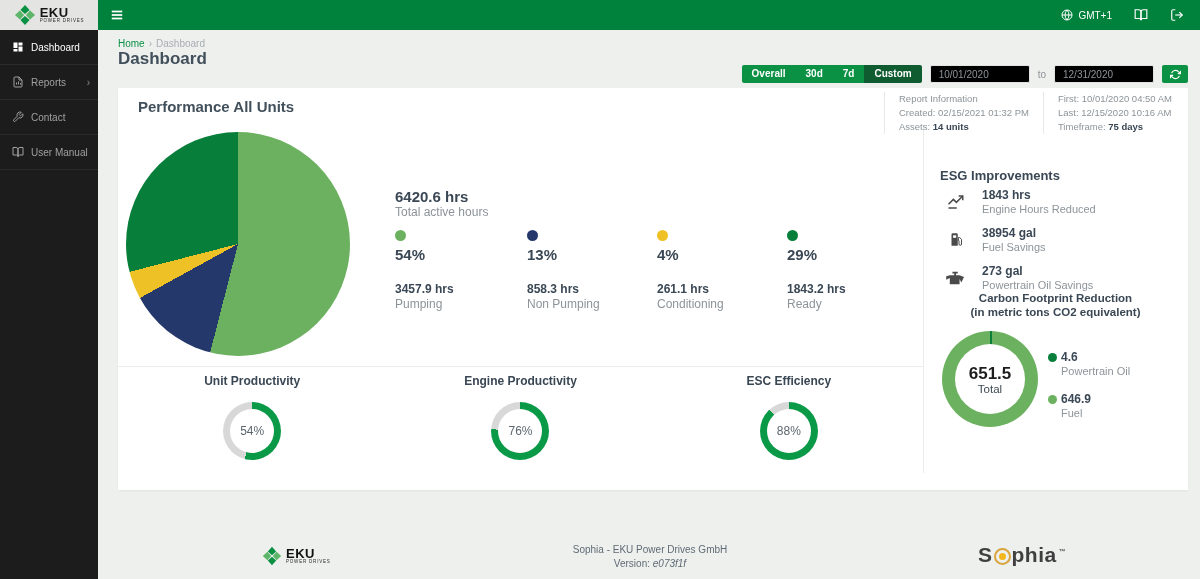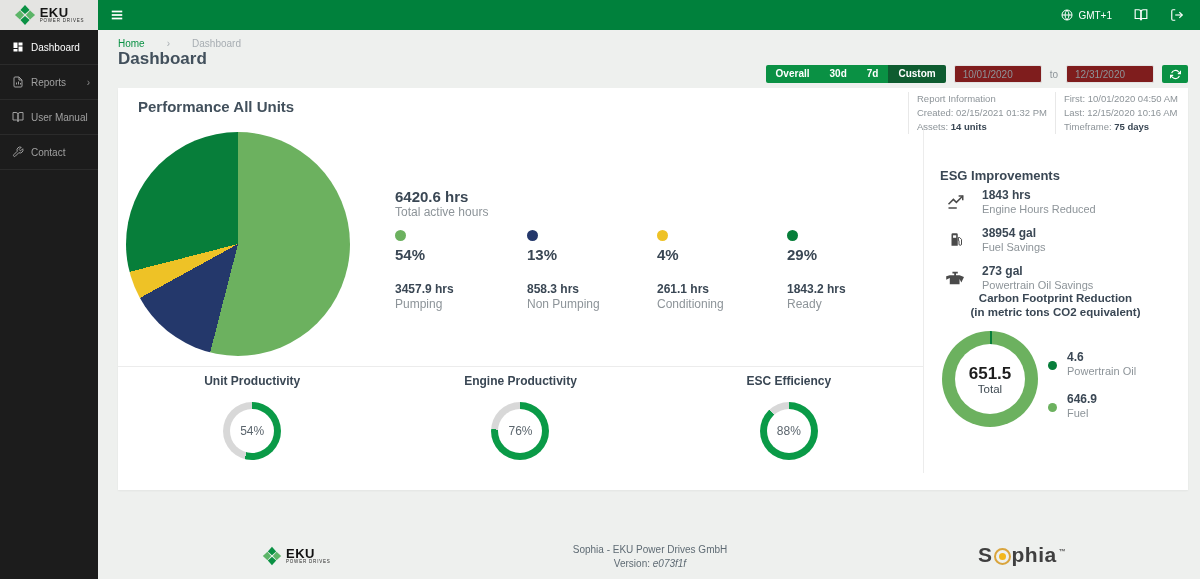--- a/index.html
+++ b/index.html
@@ -18,29 +18,29 @@
 
   
   .sidebar { position:absolute; left:0; top:30px; width:98px; height:549px; background:#1c1c1c; }
   .side-item { height:35px; display:flex; align-items:center; padding:0 8px 0 12px; border-bottom:1px solid #2b2b2b; color:#a0a0a0; font-size:10px; cursor:pointer; gap:7px; }
   .side-item.active { color:#ffffff; }
   .side-item .chev { margin-left:auto; font-size:10px; color:#8a8a8a; }
   .side-item svg { flex:none; }
 
   
   .content { position:absolute; left:98px; top:30px; width:1102px; height:549px; }
-  .breadcrumb { position:absolute; left:20px; top:8px; font-size:10px; color:#a7adb2; display:flex; gap:22px; }
+  .breadcrumb { position:absolute; left:20px; top:8px; font-size:10px; color:#a7adb2; display:flex; gap:4px; }
   .breadcrumb .bc-home { color:#0a9144; cursor:pointer; }
   .page-title { position:absolute; left:20px; top:19px; font-size:17px; font-weight:bold; color:#42505c; }
 
   .filter-row { position:absolute; right:12px; top:35px; height:18px; display:flex; align-items:center; gap:8px; }
   .btn-group { display:flex; border-radius:2px; overflow:hidden; }
   .range-btn { background:#0a9144; color:#fff; font-size:10px; font-weight:bold; line-height:18px; padding:0 10px; cursor:pointer; border:none; font-family:inherit; }
   .range-btn.selected { background:#0e5c30; }
-  .date-input { width:88px; height:18px; background:#7f1d1d; border:1px solid #e2e2e2; border-radius:2px; font-size:10px; color:#8d9499; padding:0 8px; font-family:inherit; }
+  .date-input { width:100px; height:18px; background:#000000; border:1px solid #e2e2e2; border-radius:2px; font-size:10px; color:#8d9499; padding:0 8px; font-family:inherit; }
   .to-label { font-size:10px; color:#8d9499; }
   .refresh-btn { width:26px; height:18px; background:#0a9144; border:none; border-radius:2px; color:#fff; display:flex; align-items:center; justify-content:center; cursor:pointer; }
 
   
   .card { position:absolute; left:20px; top:58px; width:1070px; height:402px; background:#ffffff; box-shadow:0 1px 2px rgba(0,0,0,.05); }
   .perf-title { position:absolute; left:20px; top:10px; font-size:15px; font-weight:600; color:#42505c; }
 
   .pie { position:absolute; left:8px; top:44px; width:224px; height:224px; border-radius:50%; }
 
   .total-stats { position:absolute; left:277px; top:100px; }
@@ -58,39 +58,39 @@
   .gauges-row { position:absolute; left:0; top:286px; width:805px; display:flex; }
   .gauge-col { flex:1; display:flex; flex-direction:column; align-items:center; }
   .gauge-label { font-size:12px; font-weight:bold; color:#3a4754; }
   .gauge { width:58px; height:58px; border-radius:50%; margin-top:14px; display:flex; align-items:center; justify-content:center; }
   .gauge-inner { width:44px; height:44px; border-radius:50%; background:#fff; display:flex; align-items:center; justify-content:center; font-size:12px; color:#5c666e; }
 
   .v-divider { position:absolute; left:805px; top:37px; width:1px; height:348px; background:#ececec; }
 
   
   .report-info { position:absolute; right:2px; top:4px; display:flex; font-size:9.5px; line-height:14px; color:#8d9499; }
-  .ri-col { padding:0 8px; border-left:1px solid #e8e8e8; }
+  .ri-col { padding:0 14px; border-left:1px solid #e8e8e8; }
   .ri-col b { color:#3a4754; }
 
   
   .esg-title { position:absolute; left:822px; top:80px; font-size:13px; font-weight:600; color:#3a4754; }
   .esg-list { position:absolute; left:826px; top:100px; display:flex; flex-direction:column; gap:11px; }
   .esg-item { display:flex; align-items:center; gap:14px; }
   .esg-item .ico { width:24px; display:flex; justify-content:center; color:#4a4a4a; }
   .esg-item .val { font-size:12px; font-weight:bold; color:#3a4754; }
   .esg-item .lab { font-size:11px; color:#8d9499; margin-top:1px; }
 
   
   .carbon-title { position:absolute; left:805px; top:203px; width:265px; text-align:center; font-size:11.5px; font-weight:600; color:#3a4754; line-height:14px; }
   .donut { position:absolute; left:824px; top:243px; width:96px; height:96px; border-radius:50%; display:flex; align-items:center; justify-content:center; }
   .donut-inner { width:70px; height:70px; border-radius:50%; background:#fff; display:flex; flex-direction:column; align-items:center; justify-content:center; }
   .donut-inner .dv { font-size:17px; font-weight:bold; color:#1d1d1d; }
   .donut-inner .dl { font-size:11.5px; color:#3f4a52; margin-top:-1px; }
   .donut-legend { position:absolute; left:930px; top:262px; display:flex; flex-direction:column; gap:15px; }
-  .dleg-item { display:flex; gap:10px;align-items:center; }
+  .dleg-item { display:flex; gap:4px; }
   .dleg-item .dot { width:9px; height:9px; margin-top:3px; }
   .dleg-item .val { font-size:12px; font-weight:bold; color:#3a4754; }
   .dleg-item .lab { font-size:11px; color:#8d9499; margin-top:1px; }
 
   
   .footer-logo { position:absolute; left:262px; top:546px; display:flex; align-items:center; gap:4px; }
   .footer-logo .brand-text b { color:#111; }
   .footer-center { position:absolute; left:500px; top:543px; width:300px; text-align:center; font-size:10px; color:#5f6b74; line-height:14px; }
   .footer-center .ver { font-style:italic; }
   .sophia { position:absolute; left:978px; top:543px; display:flex; align-items:center; color:#3f3f3f; font-size:21px; font-weight:600; letter-spacing:.5px; }
@@ -164,30 +164,30 @@
           <polyline points="14 2 14 8 20 8"></polyline>
           <line x1="9" y1="17" x2="9" y2="13"></line>
           <line x1="13" y1="17" x2="13" y2="11"></line>
           <line x1="17" y1="17" x2="17" y2="14"></line>
         </svg>
       <span>Reports</span>
       <span class="chev">›</span>
     </div>
     <div class="side-item">
       <svg width="12" height="12" viewBox="0 0 24 24" fill="none" stroke="currentColor" stroke-width="2">
+          <path d="M14.7 6.3a1 1 0 0 0 0 1.4l1.6 1.6a1 1 0 0 0 1.4 0l3.77-3.77a6 6 0 0 1-7.94 7.94l-6.91 6.91a2.12 2.12 0 0 1-3-3l6.91-6.91a6 6 0 0 1 7.94-7.94l-3.76 3.76z"></path>
+        </svg>
+      <span>Contact</span>
+    </div>
+    <div class="side-item">
+      <svg width="12" height="12" viewBox="0 0 24 24" fill="none" stroke="currentColor" stroke-width="2">
           <path d="M2 3h6a4 4 0 0 1 4 4v14a3 3 0 0 0-3-3H2z"></path>
           <path d="M22 3h-6a4 4 0 0 0-4 4v14a3 3 0 0 1 3-3h7z"></path>
         </svg>
       <span>User Manual</span>
-    </div>
-    <div class="side-item">
-      <svg width="12" height="12" viewBox="0 0 24 24" fill="none" stroke="currentColor" stroke-width="2">
-          <path d="M14.7 6.3a1 1 0 0 0 0 1.4l1.6 1.6a1 1 0 0 0 1.4 0l3.77-3.77a6 6 0 0 1-7.94 7.94l-6.91 6.91a2.12 2.12 0 0 1-3-3l6.91-6.91a6 6 0 0 1 7.94-7.94l-3.76 3.76z"></path>
-        </svg>
-      <span>Contact</span>
     </div>
   </div>
 
   <div class="content">
 
     <div class="breadcrumb">
       <span class="bc-home">Home</span>
       <span>›</span>
       <span>Dashboard</span>
     </div>

